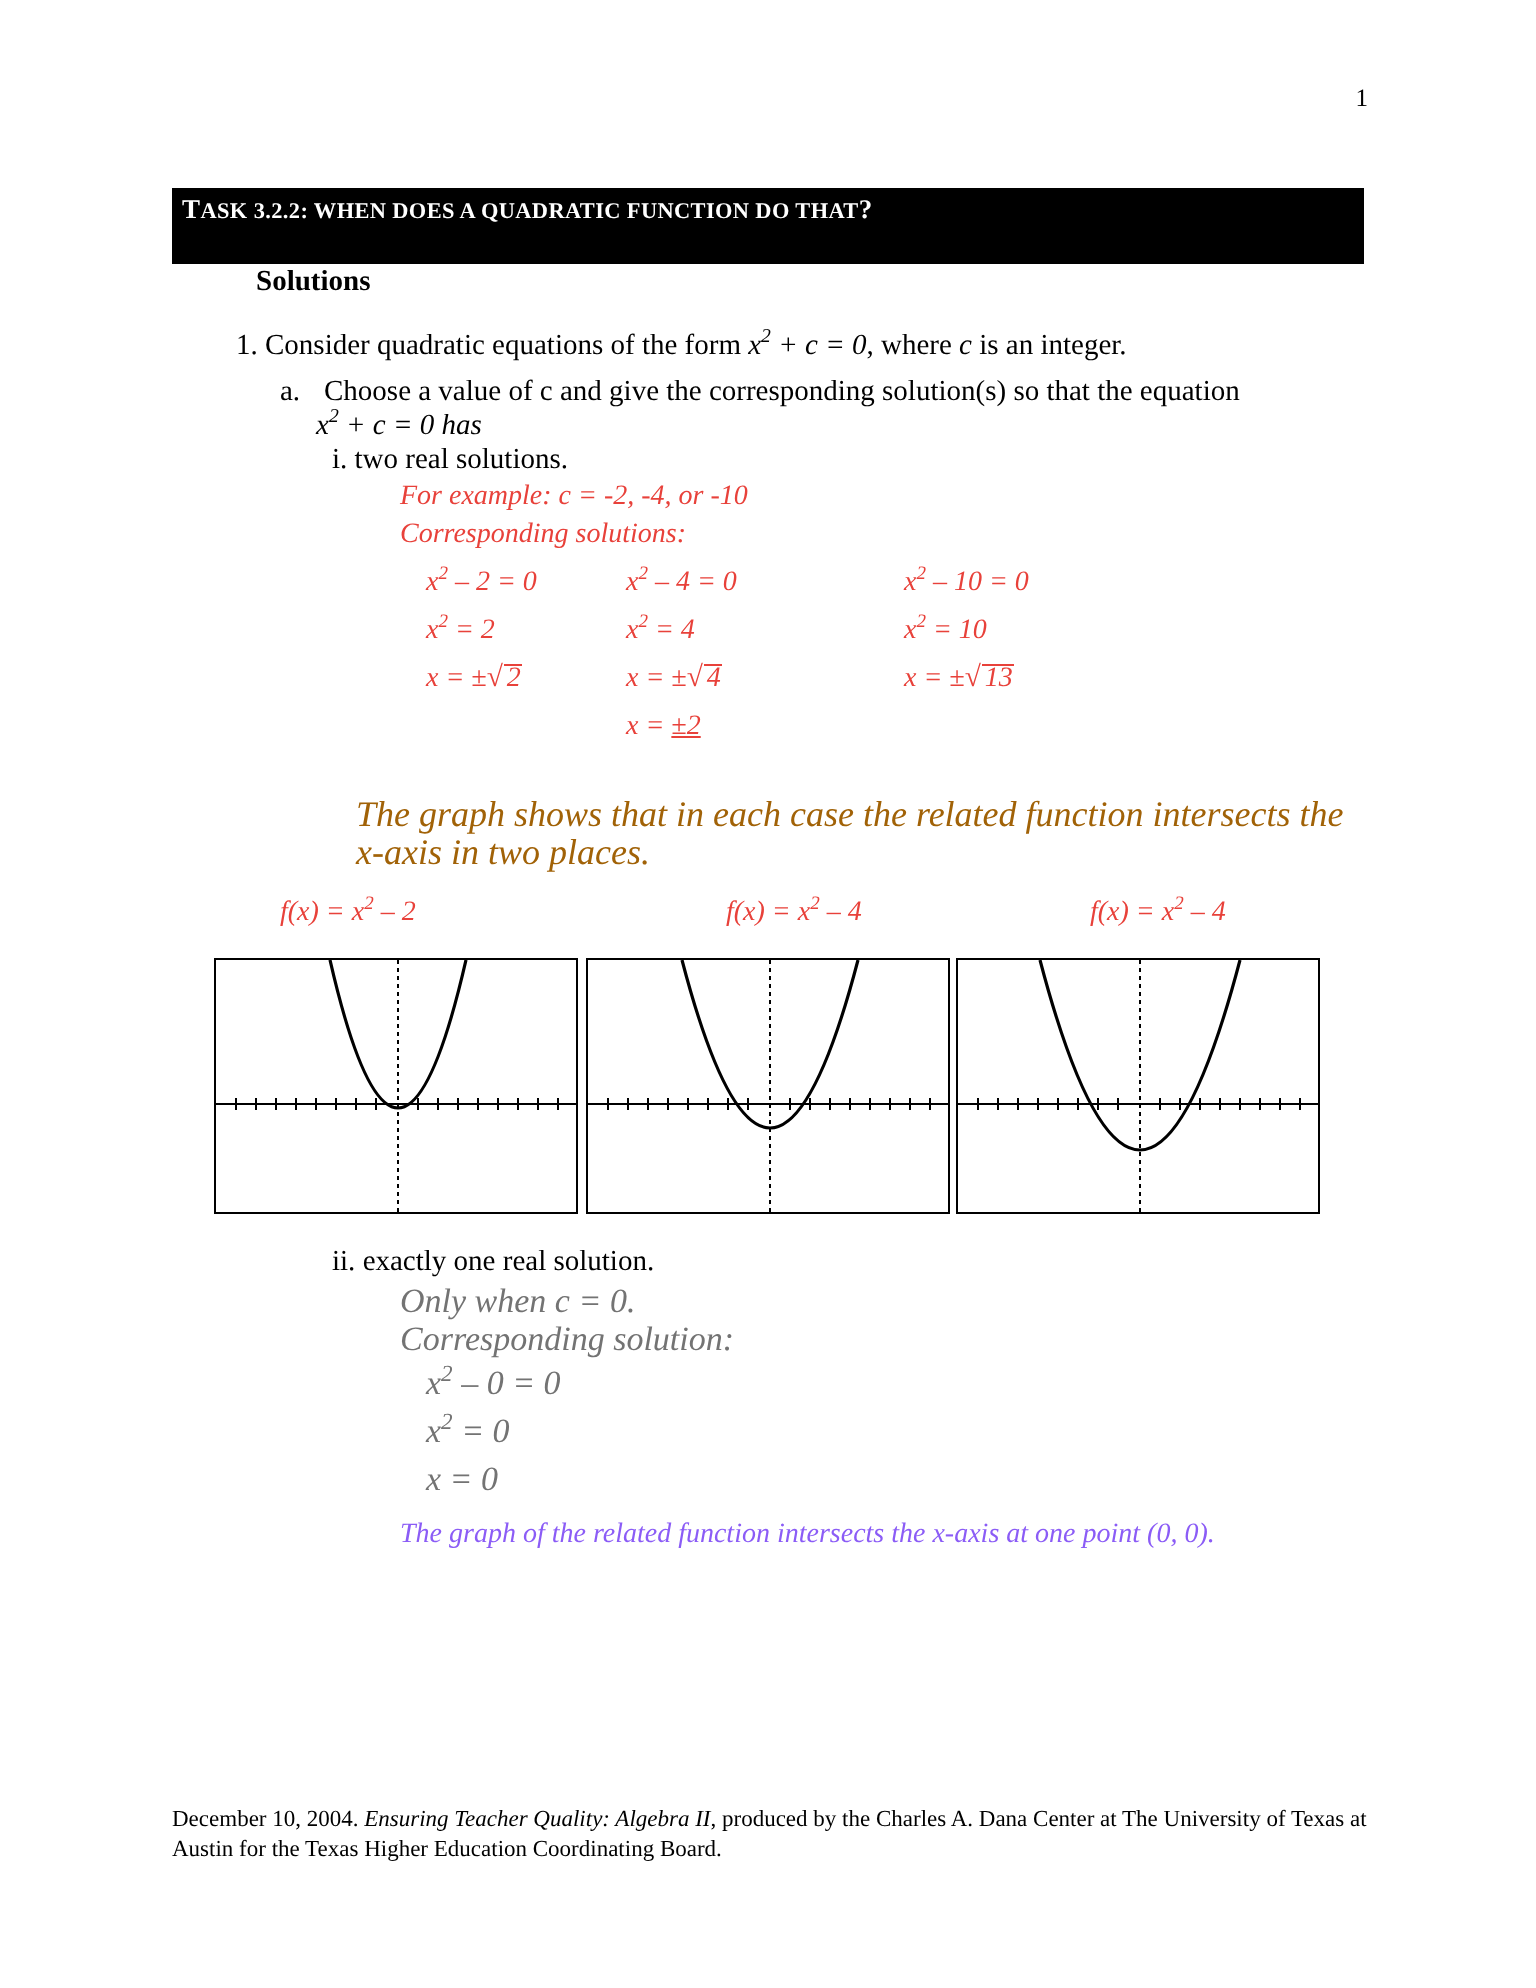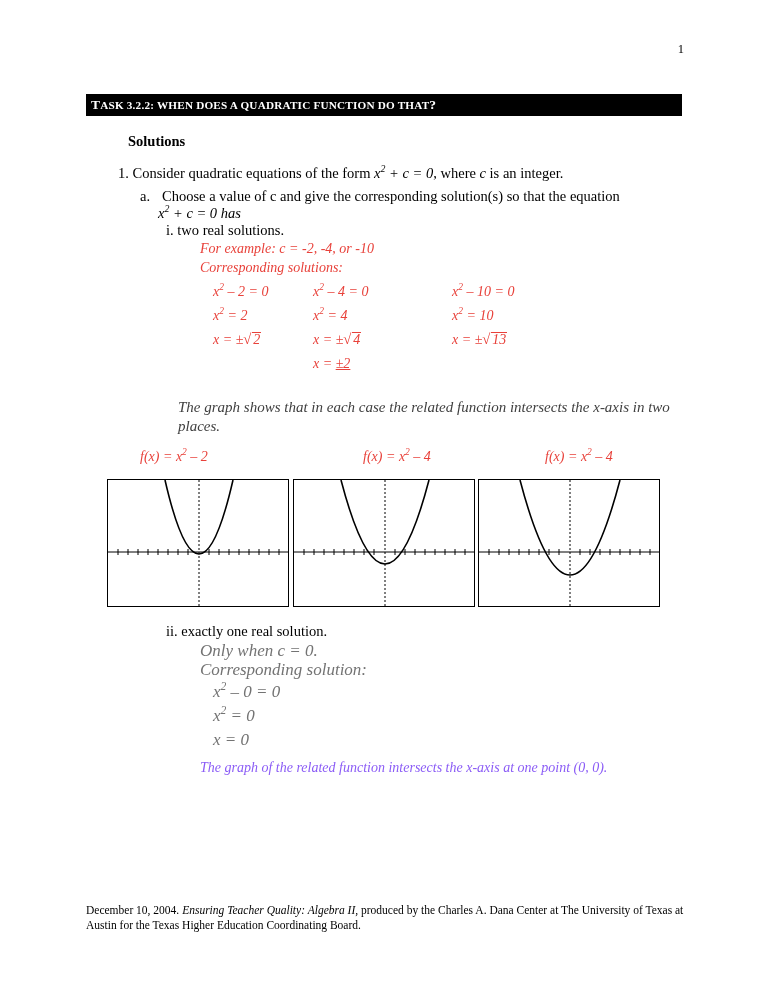--- a/index.html
+++ b/index.html
@@ -32,21 +32,21 @@
     left: 86px;
     top: 62px;
     font-style: italic;
     font-size: 13.5px;
   }
   .task-bar {
     position: absolute;
     left: 86px;
     top: 94px;
     width: 596px;
-    height: 22px;
+    height: 38px;
     background: #000000;
     color: #ffffff;
     font-weight: bold;
     font-size: 13.5px;
     line-height: 22px;
     padding-left: 5px;
     box-sizing: border-box;
     letter-spacing: 0.2px;
   }
   .task-bar .sc {
@@ -124,22 +124,22 @@
     font-size: 0.68em;
     vertical-align: super;
     line-height: 0;
   }
   .graph-note {
     position: absolute;
     left: 178px;
     top: 398px;
     width: 500px;
     font-style: italic;
-    font-size: 15px;
-    color: #404040;
+    font-size: 18px;
+    color: #a16207;
     line-height: 19px;
   }
   .fx-label {
     position: absolute;
     font-style: italic;
     font-size: 14px;
     color: #e8413a;
     white-space: nowrap;
   }
   .fx1 { left: 140px; top: 449px; }

